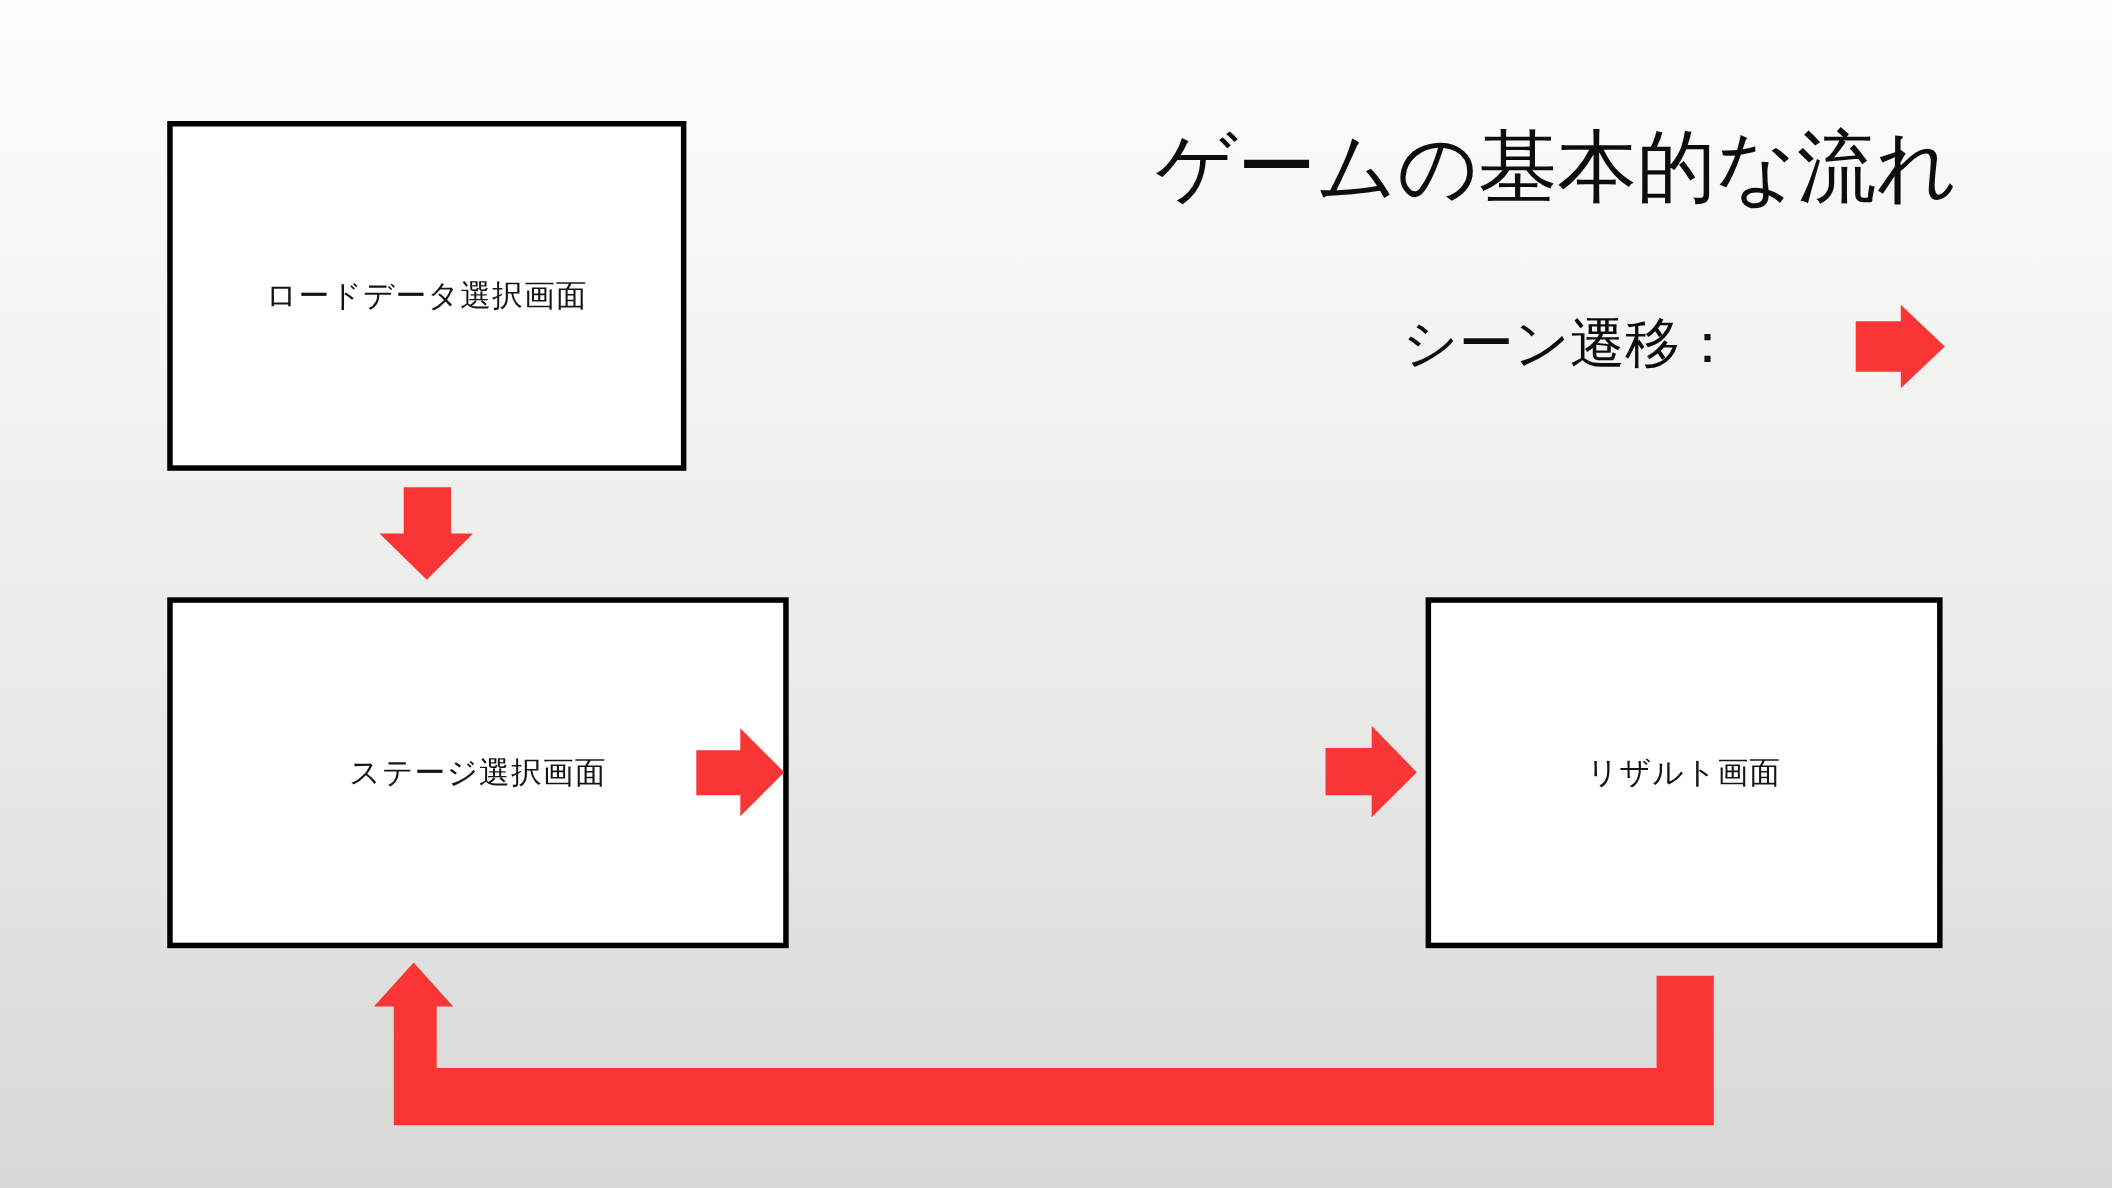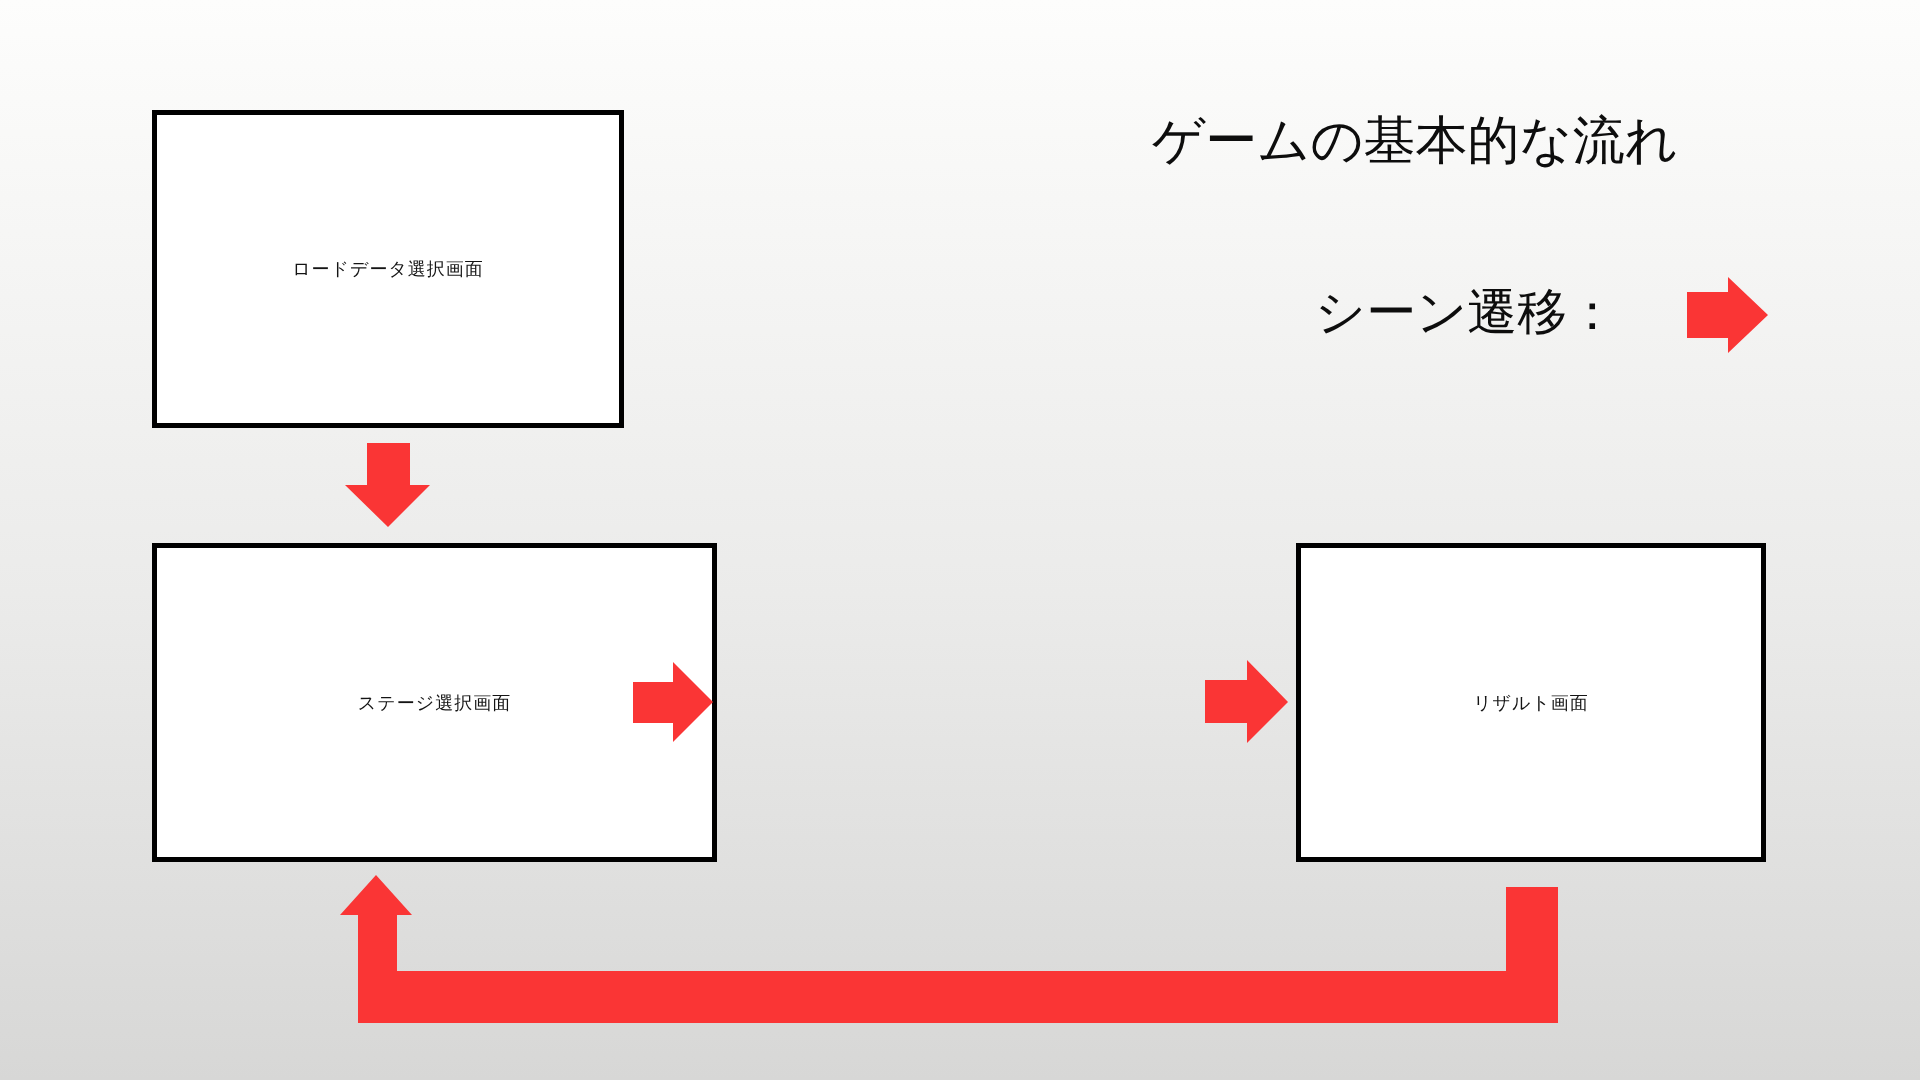--- a/index.html
+++ b/index.html
@@ -15,47 +15,47 @@
     width: 1920px;
     height: 1080px;
     background: linear-gradient(180deg, #fdfdfc 0%, #ebebea 55%, #d7d7d6 100%);
   }
   .page-title {
     position: absolute;
     left: 955px;
     top: 112px;
     width: 920px;
     text-align: center;
-    font-size: 52px;
+    font-size: 72px;
     line-height: 1.1;
     font-weight: 400;
     color: #0d0d0d;
     white-space: nowrap;
   }
   .legend-label {
     position: absolute;
-    left: 1315px;
+    left: 1275px;
     top: 282px;
     font-size: 50px;
     line-height: 1.2;
     font-weight: 400;
     color: #0d0d0d;
     white-space: nowrap;
   }
   .flow-box {
     position: absolute;
     background: #ffffff;
     border: 5px solid #000000;
     box-sizing: border-box;
     display: flex;
     align-items: center;
     justify-content: center;
   }
   .flow-box .box-label {
-    font-size: 18px;
+    font-size: 28px;
     letter-spacing: 1px;
     color: #141414;
     white-space: nowrap;
   }
   #box-load   { left: 152px;  top: 110px; width: 472px; height: 318px; }
   #box-stage  { left: 152px;  top: 543px; width: 565px; height: 319px; }
   #box-game   { left: 724px;  top: 543px; width: 472px; height: 319px; }
   #box-result { left: 1296px; top: 543px; width: 470px; height: 319px; }
   .arrow-overlay {
     position: absolute;

